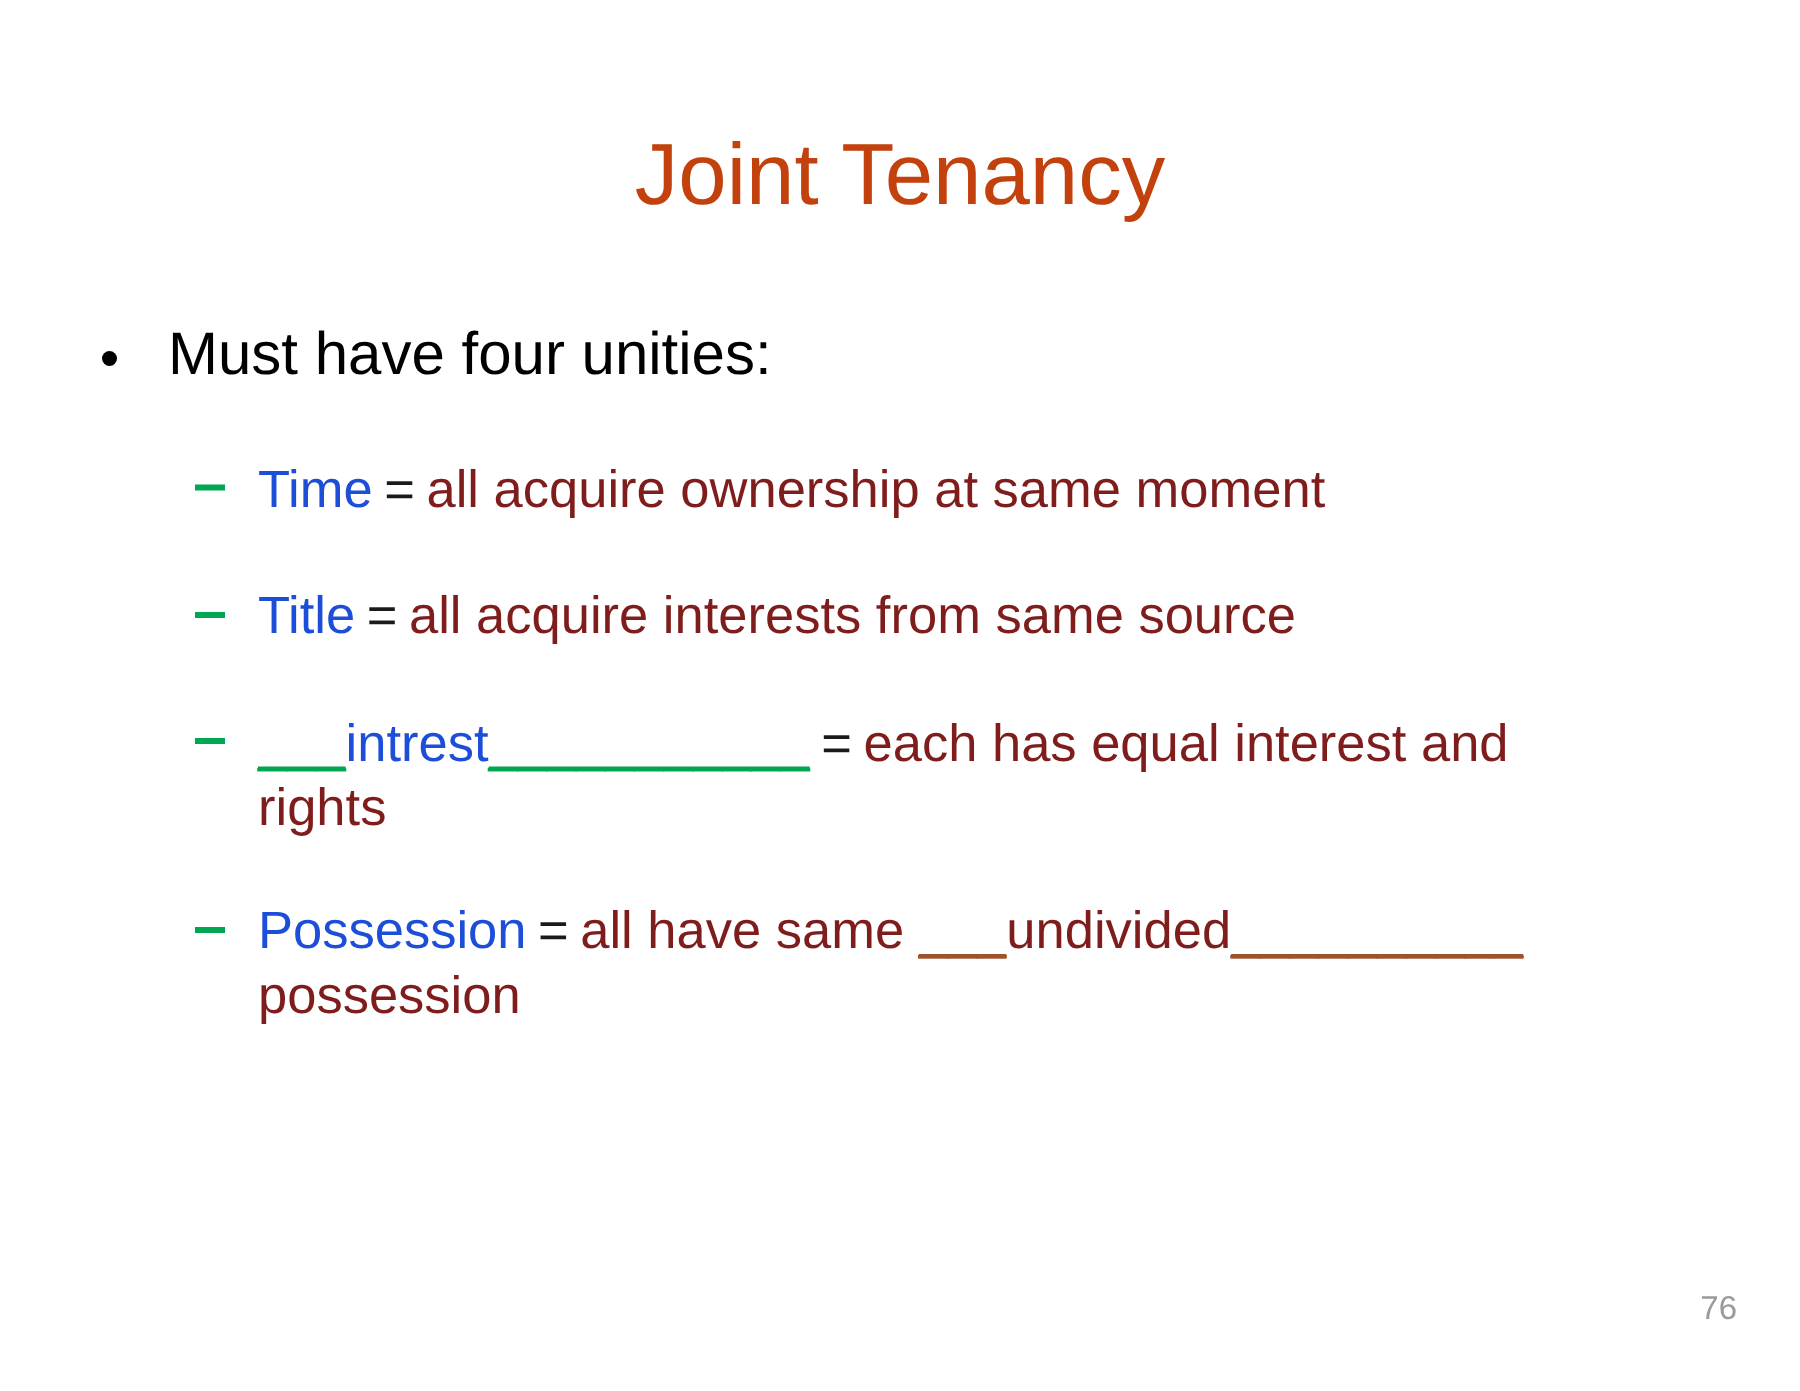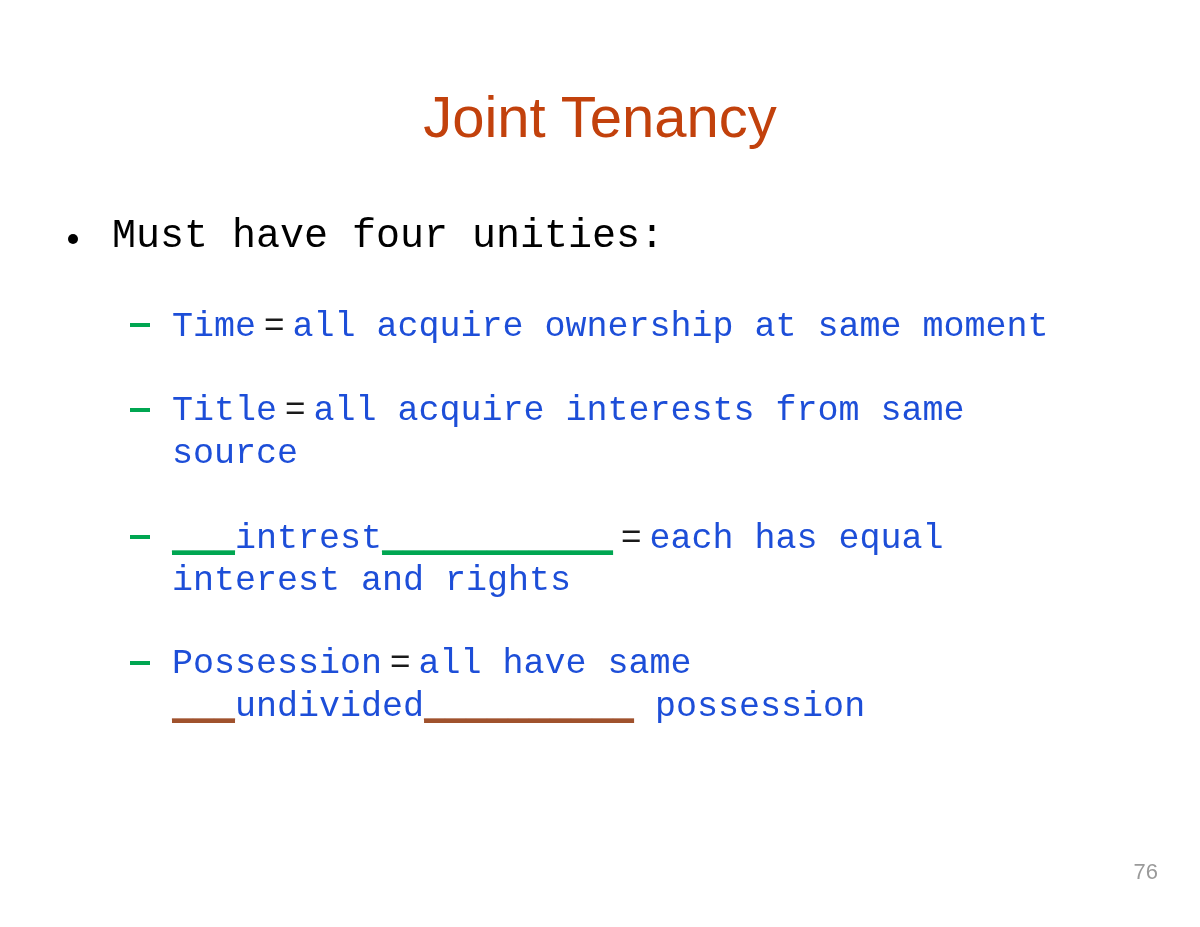--- a/index.html
+++ b/index.html
@@ -32,21 +32,20 @@
     letter-spacing: 0px;
     white-space: nowrap;
   }
 
   
   .body-area {
     position: absolute;
     left: 0;
     top: 214px;
     width: 1060px;
-    font-family: Liberation Mono, monospace;
   }
 
   
   .lvl1 {
     position: relative;
     padding-left: 112px;
     font-size: 40px;
     line-height: 1.14;
     color: #000000;
     margin-bottom: 46px;
@@ -77,21 +76,21 @@
     width: 20px;
     height: 4px;
     background: #00A651;
   }
 
   .lvl2.tight { margin-bottom: 42px; }
   .lvl2.wrap  { margin-bottom: 40px; }
 
   
   .green  { color: #1d4ed8; }
-  .brown  { color: #1d4ed8; }
+  .brown  { color: #7f1d1d; }
   .black  { color: #1A1A1A; }
 
   .u-green {
     color: #00A651;
     text-decoration: underline;
     text-decoration-color: #00A651;
     text-underline-offset: 4px;
   }
   .u-brown {
     color: #A0522D;

